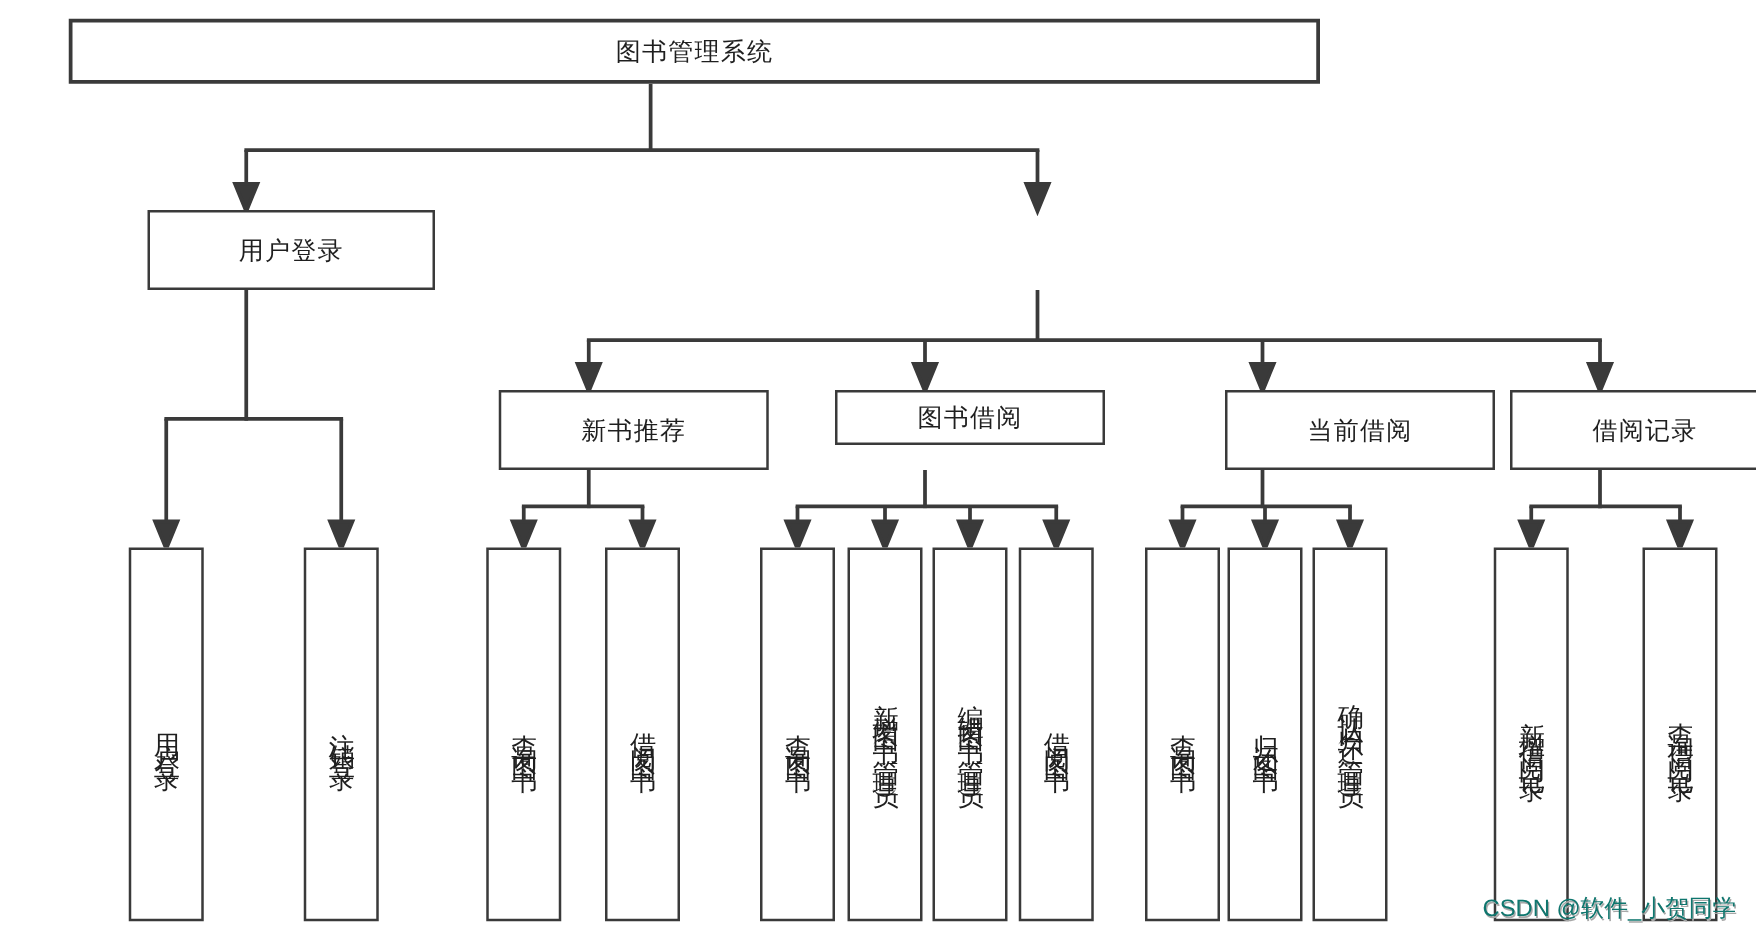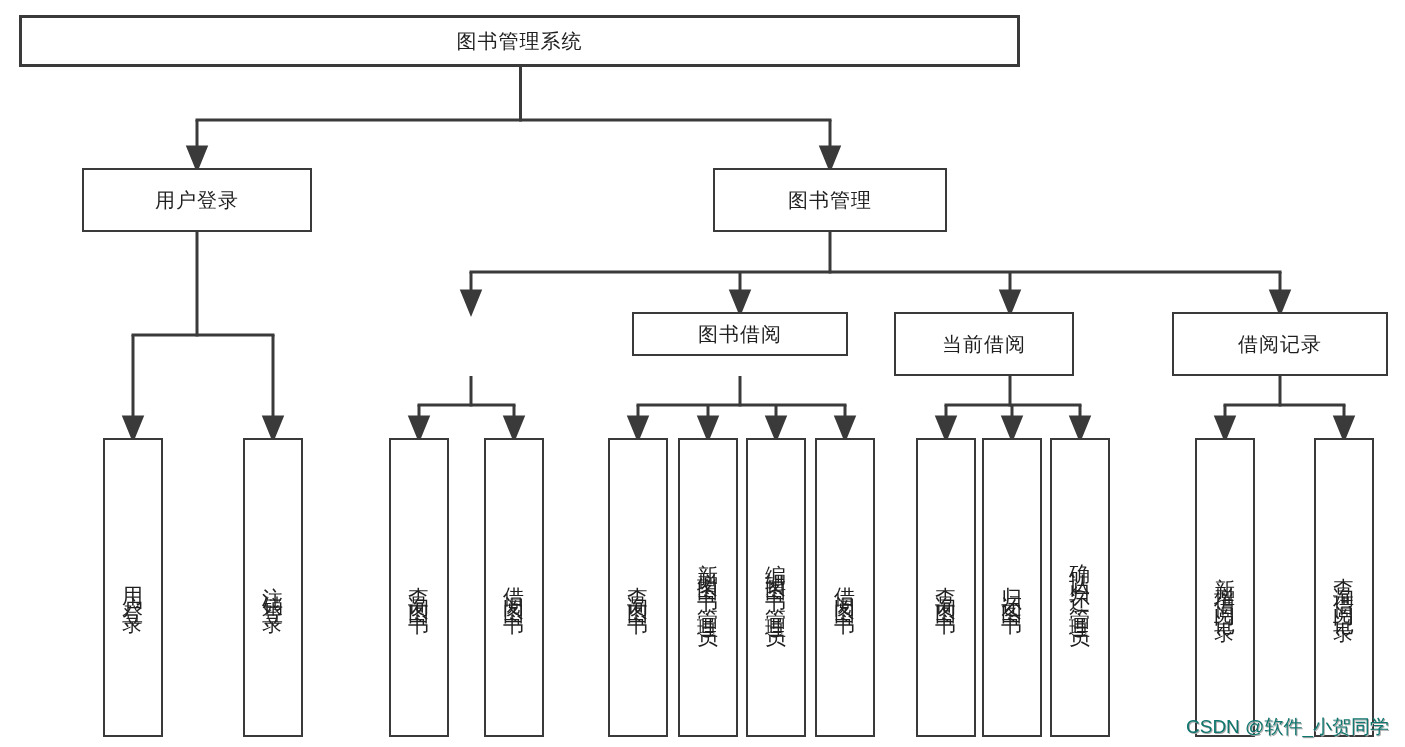--- a/index.html
+++ b/index.html
@@ -27,20 +27,21 @@
     box-sizing: border-box;
     background: #ffffff;
     border: 2.5px solid #3a3a3a;
     display: flex;
     align-items: center;
     justify-content: center;
     color: #1f1f1f;
     font-size: 20px;
     letter-spacing: 1px;
     z-index: 2;
+    margin-left: 36px;
   }
   .node.root {
     border-width: 3px;
   }
   .vnode {
     position: absolute;
     box-sizing: border-box;
     background: #ffffff;
     border: 2.5px solid #3a3a3a;
     width: 60px;
@@ -154,28 +155,28 @@
     </g>
   </svg>
 
   <div class="node root" style="left:19px;top:15px;width:1001px;height:52px">
     <span>图书管理系统</span>
   </div>
 
   <div class="node" style="left:82px;top:168px;width:230px;height:64px">
     <span>用户登录</span>
   </div>
-  <div class="node" style="left:713px;top:168px;width:234px;height:64px">
-    <span>图书管理</span>
-  </div>
-
+
+  <div class="node" style="left:363px;top:312px;width:216px;height:64px">
+    <span>新书推荐</span>
+  </div>
   <div class="node" style="left:632px;top:312px;width:216px;height:44px">
     <span>图书借阅</span>
   </div>
-  <div class="node" style="left:894px;top:312px;width:180px;height:64px">
+  <div class="node" style="left:944px;top:312px;width:216px;height:64px">
     <span>当前借阅</span>
   </div>
   <div class="node" style="left:1172px;top:312px;width:216px;height:64px">
     <span>借阅记录</span>
   </div>
 
   <div class="vnode" style="left:103px">
     <span>用户登录</span>
   </div>
   <div class="vnode" style="left:243px">

